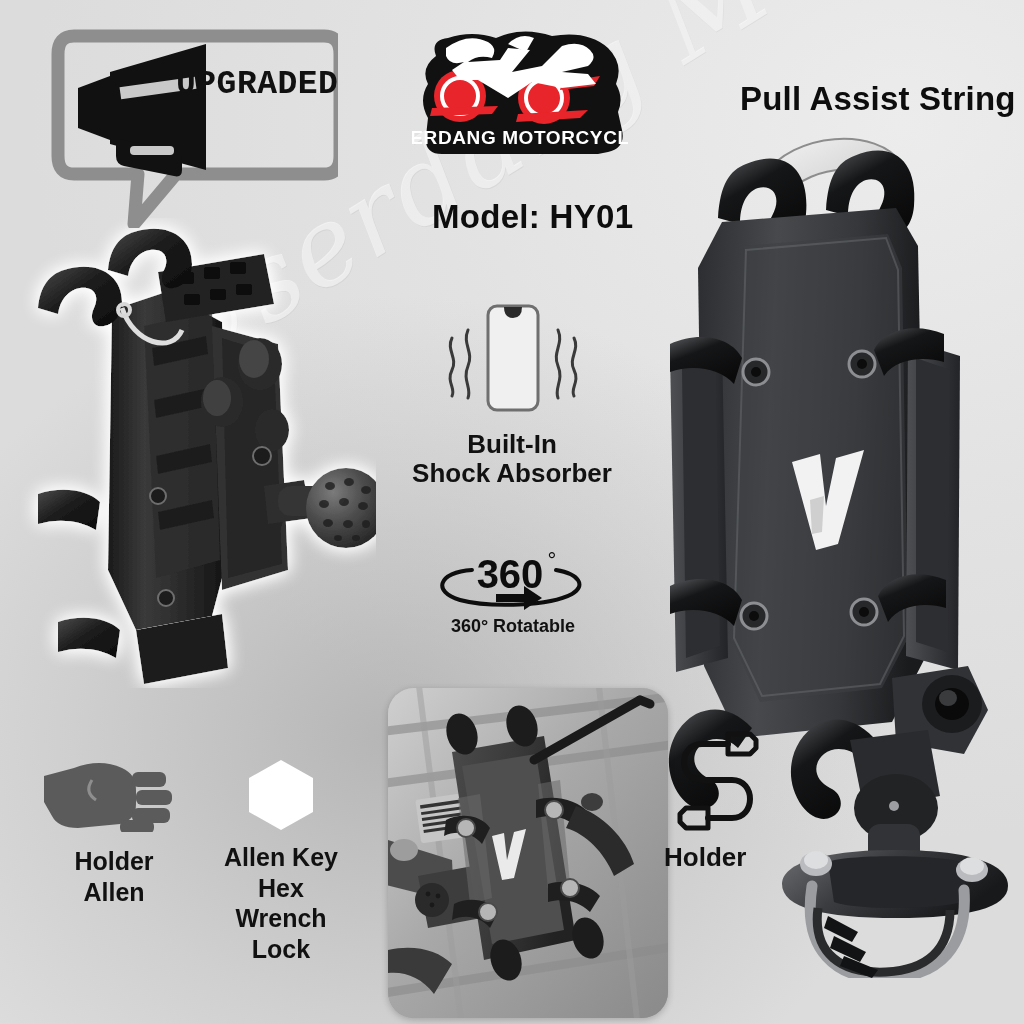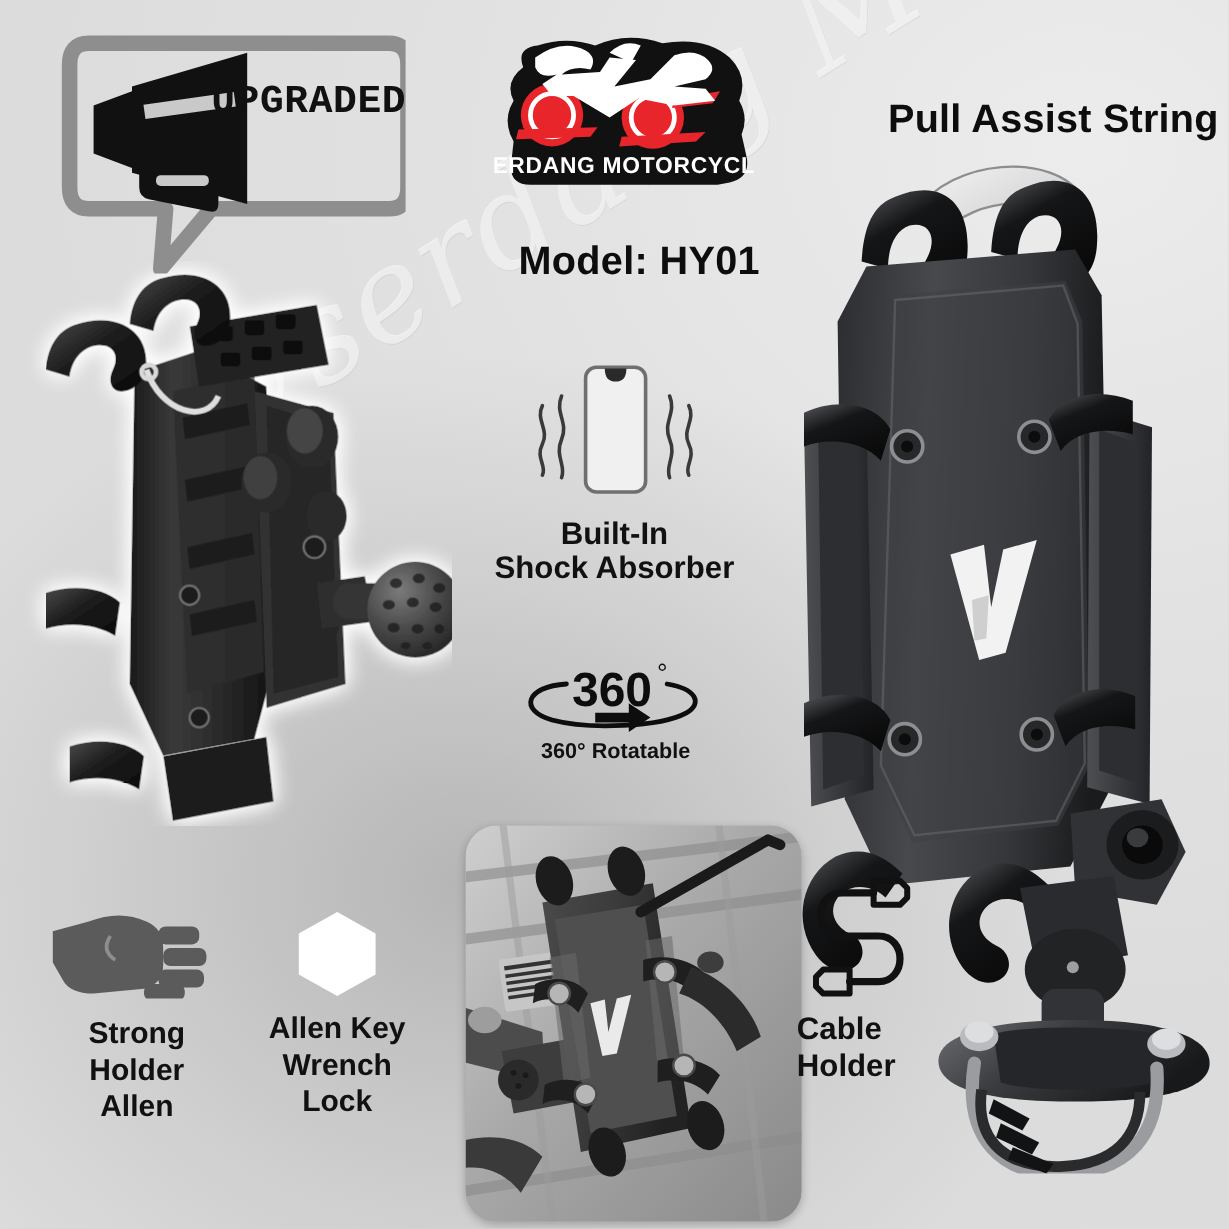--- a/index.html
+++ b/index.html
@@ -448,49 +448,48 @@
                    Q18 70 12 58 L4 44 Z"></path>
           <rect x="92" y="14" width="34" height="15" rx="6"></rect>
           <rect x="96" y="32" width="36" height="15" rx="6"></rect>
           <rect x="92" y="50" width="38" height="15" rx="6"></rect>
           <rect x="80" y="62" width="34" height="14" rx="6"></rect>
         </g>
         <path d="M52 22 Q44 34 56 42" stroke="#8e8e8e" stroke-width="3" fill="none"></path>
       </svg>
     </div>
     <div class="grip-label">
-      <div>Strong</div>
       <div>Holder</div>
       <div>Allen</div>
     </div>
   </div>
 
   <div class="allen">
     <div class="allen-icon">
       <svg width="170" height="80" viewBox="0 0 170 80">
         <path d="M85 8 L117 26 L117 60 L85 78 L53 60 L53 26 Z" fill="#ffffff"></path>
       </svg>
     </div>
     <div class="allen-label">
       <div>Allen Key</div>
+      <div>Hex</div>
       <div>Wrench</div>
       <div>Lock</div>
     </div>
   </div>
 
   <div class="cable">
     <div class="cable-icon">
       <svg width="180" height="108" viewBox="0 0 180 108">
 
         <path d="M64 16 L38 16 C14 16 14 52 38 52 L68 52 C92 52 92 90 68 90 L44 90" stroke="#111111" stroke-width="6" fill="none" stroke-linecap="round"></path>
 
         <path d="M64 6 L86 6 L92 12 L92 20 L86 26 L64 26 Z" fill="none" stroke="#111111" stroke-width="5" stroke-linejoin="round"></path>
 
         <path d="M44 80 L22 80 L16 86 L16 94 L22 100 L44 100 Z" fill="none" stroke="#111111" stroke-width="5" stroke-linejoin="round"></path>
       </svg>
     </div>
     <div class="cable-label">
-      <div>Cable</div>
       <div>Holder</div>
     </div>
   </div>
 
 </div>
 
 </body></html>

